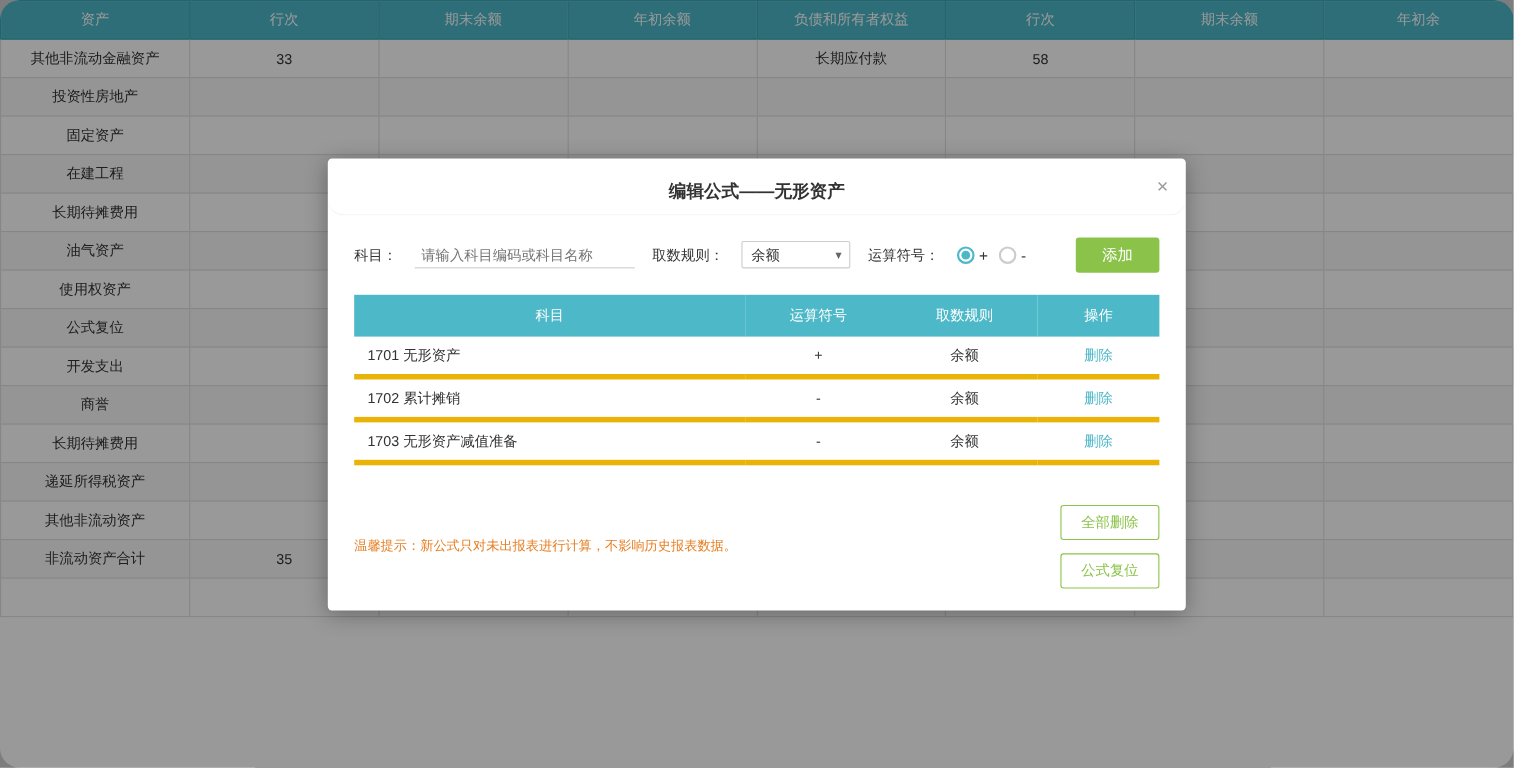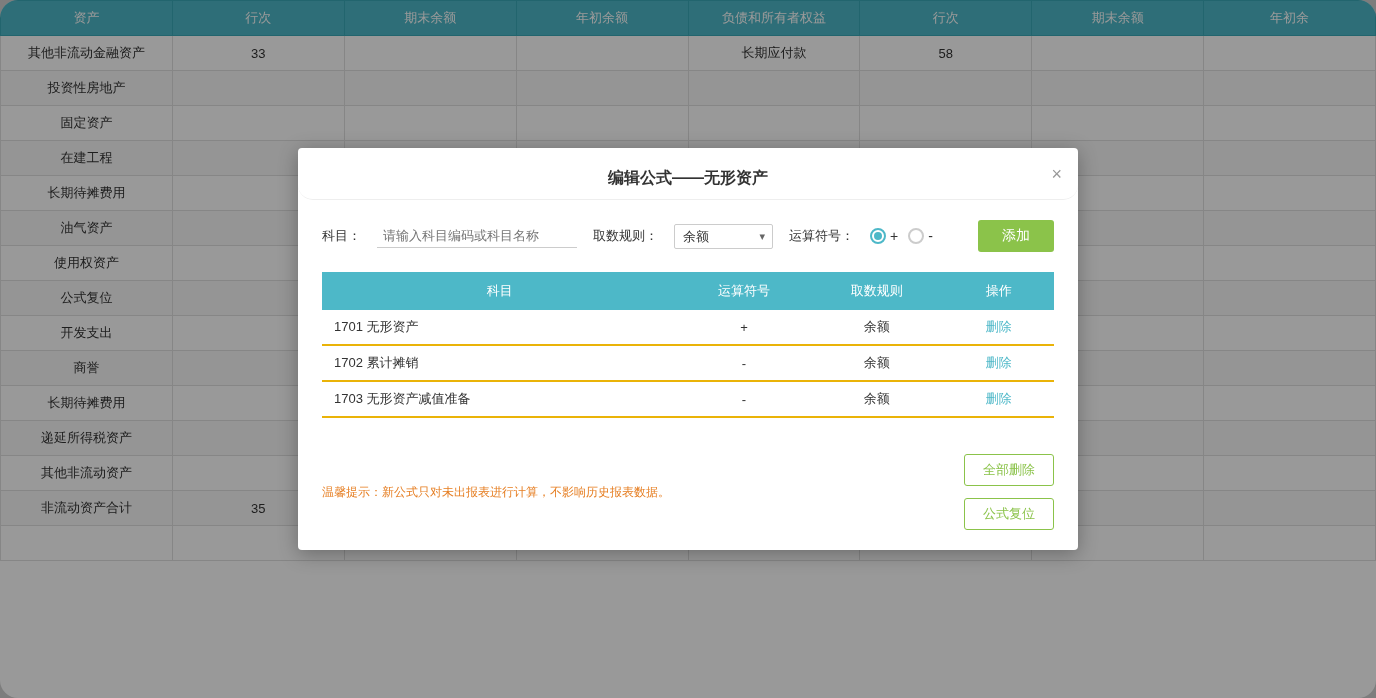--- a/index.html
+++ b/index.html
@@ -219,21 +219,21 @@
       padding: 10px 4px;
       text-align: center;
       font-weight: normal;
       font-size: 13px;
       font-family: Liberation Mono, monospace;
     }
 
     .data-table td {
       padding: 8px 12px;
       text-align: center;
-      border-bottom: 2px solid #eab308;
+      border-bottom: 5px solid #eab308;
       font-size: 13px;
       color: #333;
     }
 
     .data-table td:first-child {
       text-align: left;
     }
 
     .btn-delete {
       color: #4db8c8;

